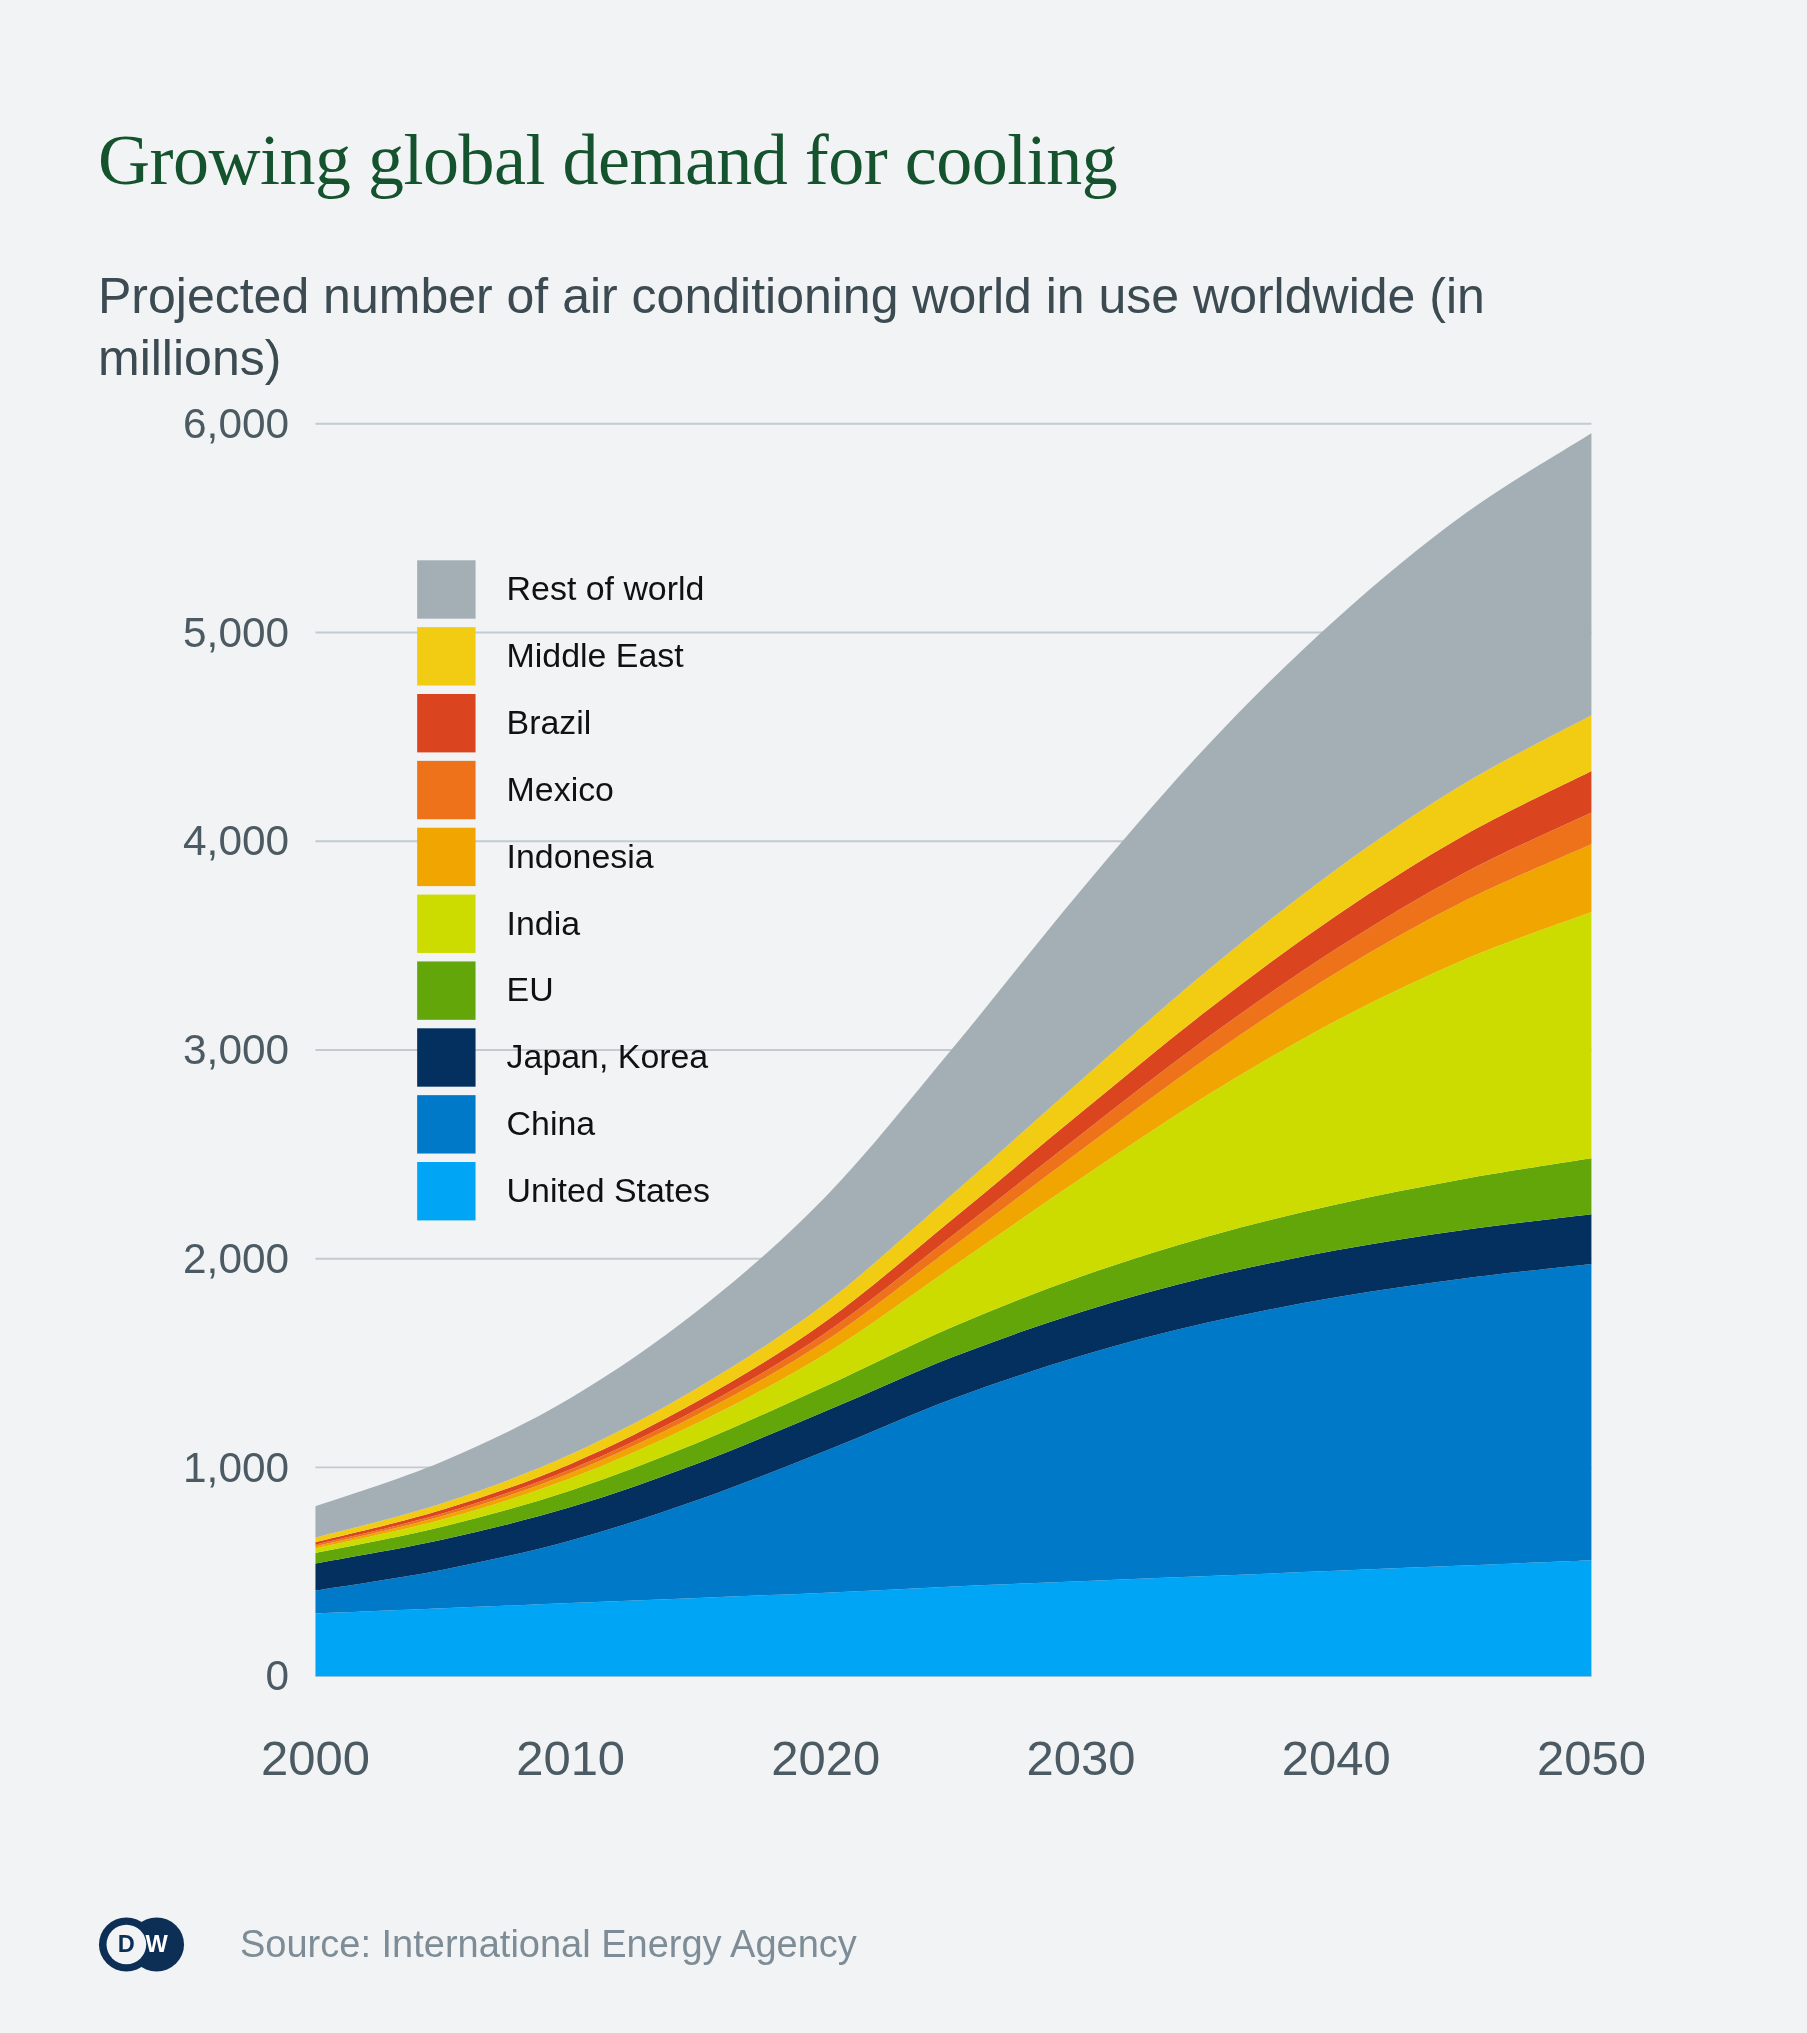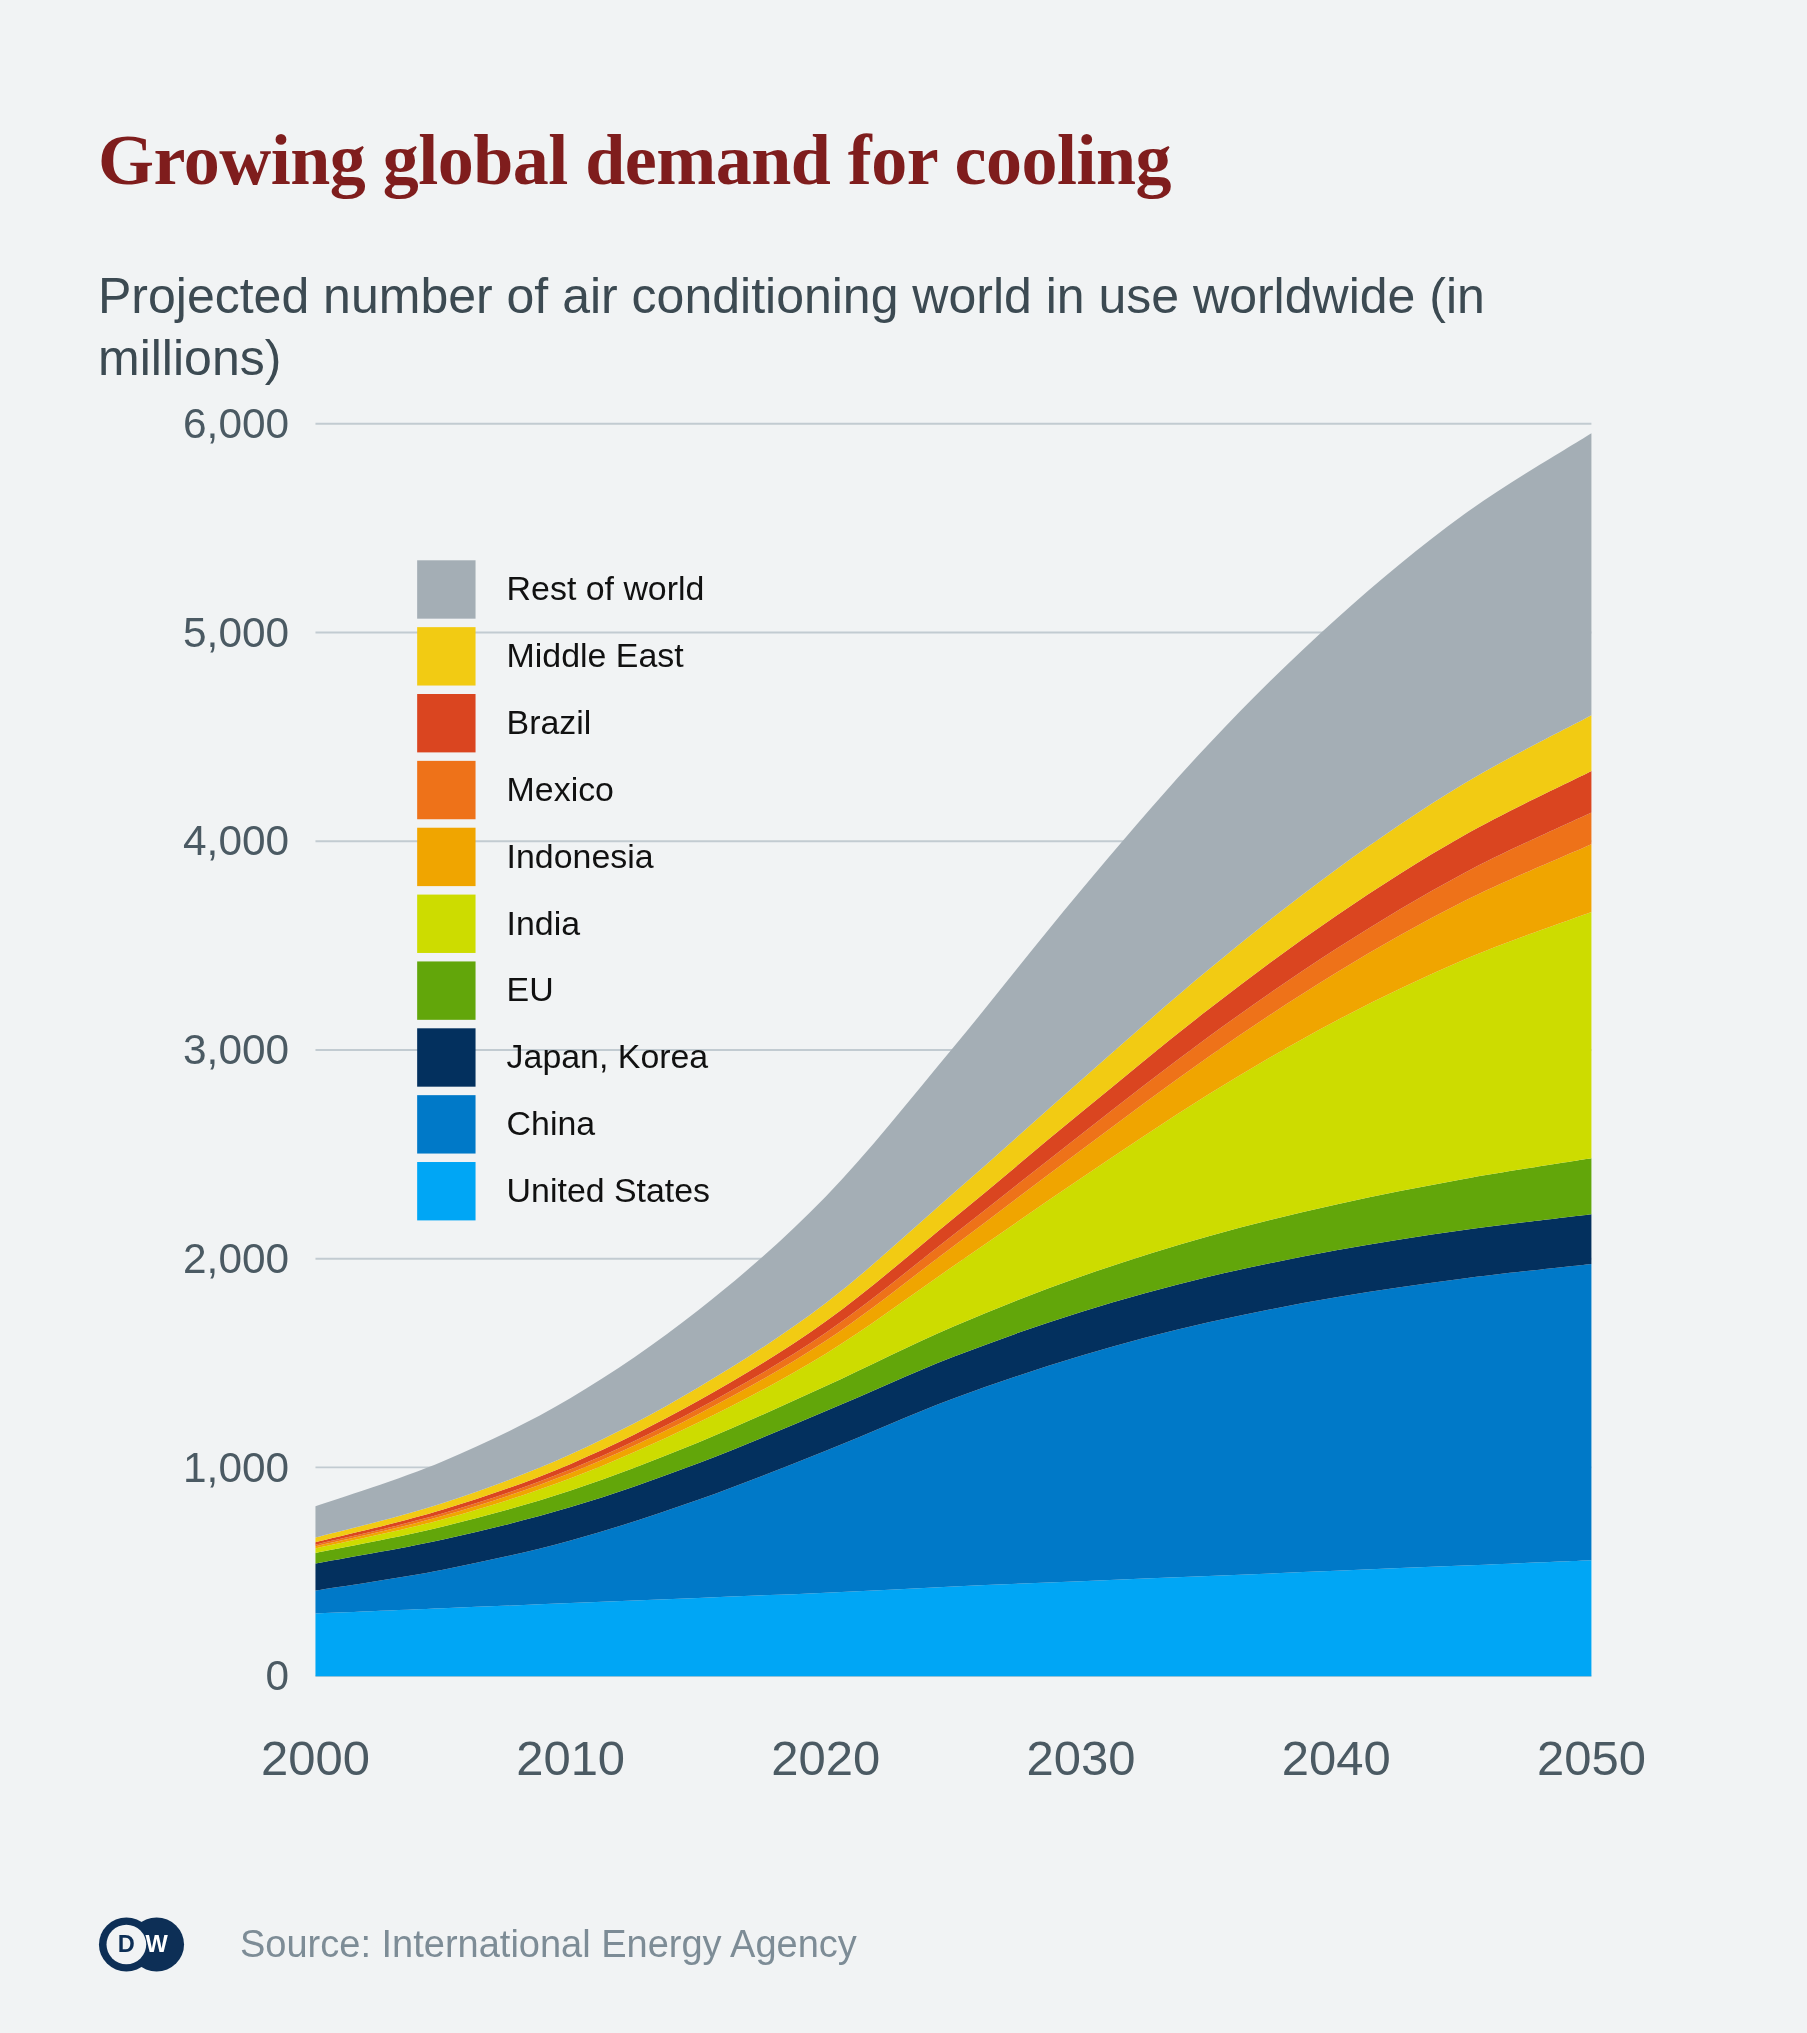--- a/index.html
+++ b/index.html
@@ -20,24 +20,24 @@
     width: 1808px;
     height: 2034px;
     background: #f1f3f4;
   }
   .headline {
     position: absolute;
     left: 98px;
     top: 73px;
     width: 1601px;
     font-family: "Liberation Serif", "DejaVu Serif", serif;
-    font-weight: 700;
+    font-weight: 400;
     font-size: 72px;
     line-height: 79px;
-    color: #7f1d1d;
+    color: #14532d;
     letter-spacing: -0.5px;
   }
   .subhead {
     position: absolute;
     left: 98px;
     top: 215px;
     width: 1544px;
     font-family: "Liberation Sans", sans-serif;
     font-weight: 400;
     font-size: 50px;

